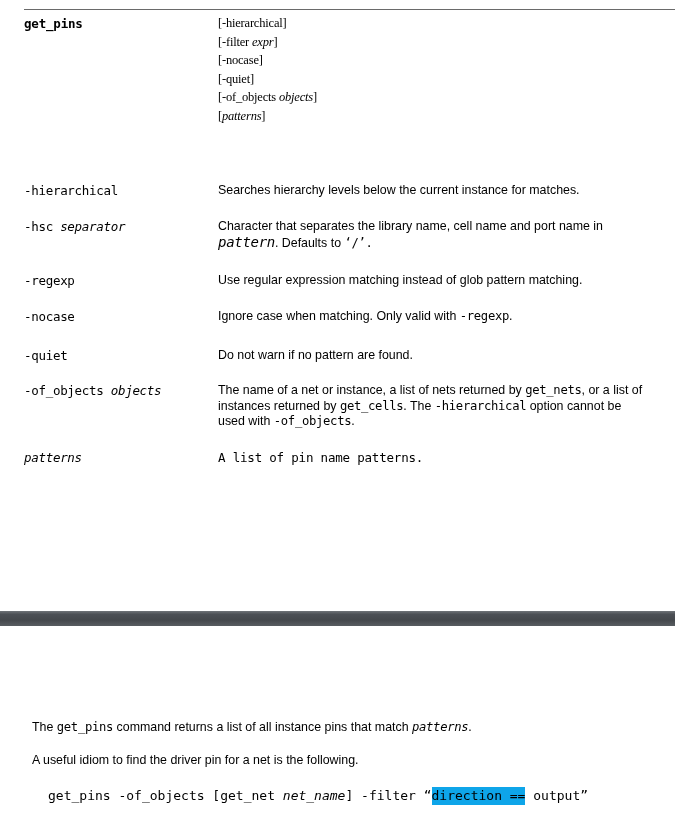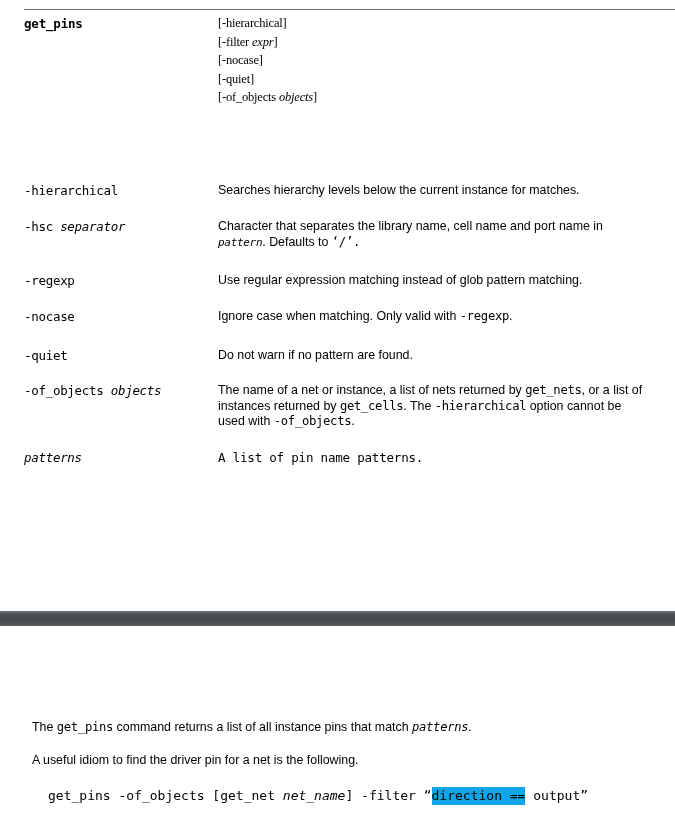--- a/index.html
+++ b/index.html
@@ -104,21 +104,21 @@
     white-space: normal;
   }
   .opt-desc code {
     font-family: "DejaVu Sans Mono", monospace;
     font-size: 12.2px;
     letter-spacing: -0.3px;
   }
   .opt-desc i.mono {
     font-family: "DejaVu Sans Mono", monospace;
     font-style: italic;
-    font-size: 11px;
+    font-size: 14px;
     letter-spacing: -0.3px;
     text-align: right;
   }
   .opt-desc.mono-all {
     font-family: "DejaVu Sans Mono", monospace;
     font-size: 12.5px;
     letter-spacing: -0.2px;
     white-space: nowrap;
   }
   .nowrapline { white-space: nowrap; }
@@ -200,20 +200,23 @@
       </div>
       <div class="syntax-line">
         <span>[-nocase]</span><i></i><span></span>
       </div>
       <div class="syntax-line">
         <span>[-quiet]</span><i></i><span></span>
       </div>
       <div class="syntax-line">
         <span>[-of_objects </span><i>objects</i><span>]</span>
       </div>
+      <div class="syntax-line">
+        <span>[</span><i>patterns</i><span>]</span>
+      </div>
     </div>
   </div>
 
   <div class="opt-rows">
 
     <div class="opt-row" style="top:0px;">
       <div class="opt-term">
         <span>-hierarchical</span><i></i>
       </div>
       <div class="opt-desc">

